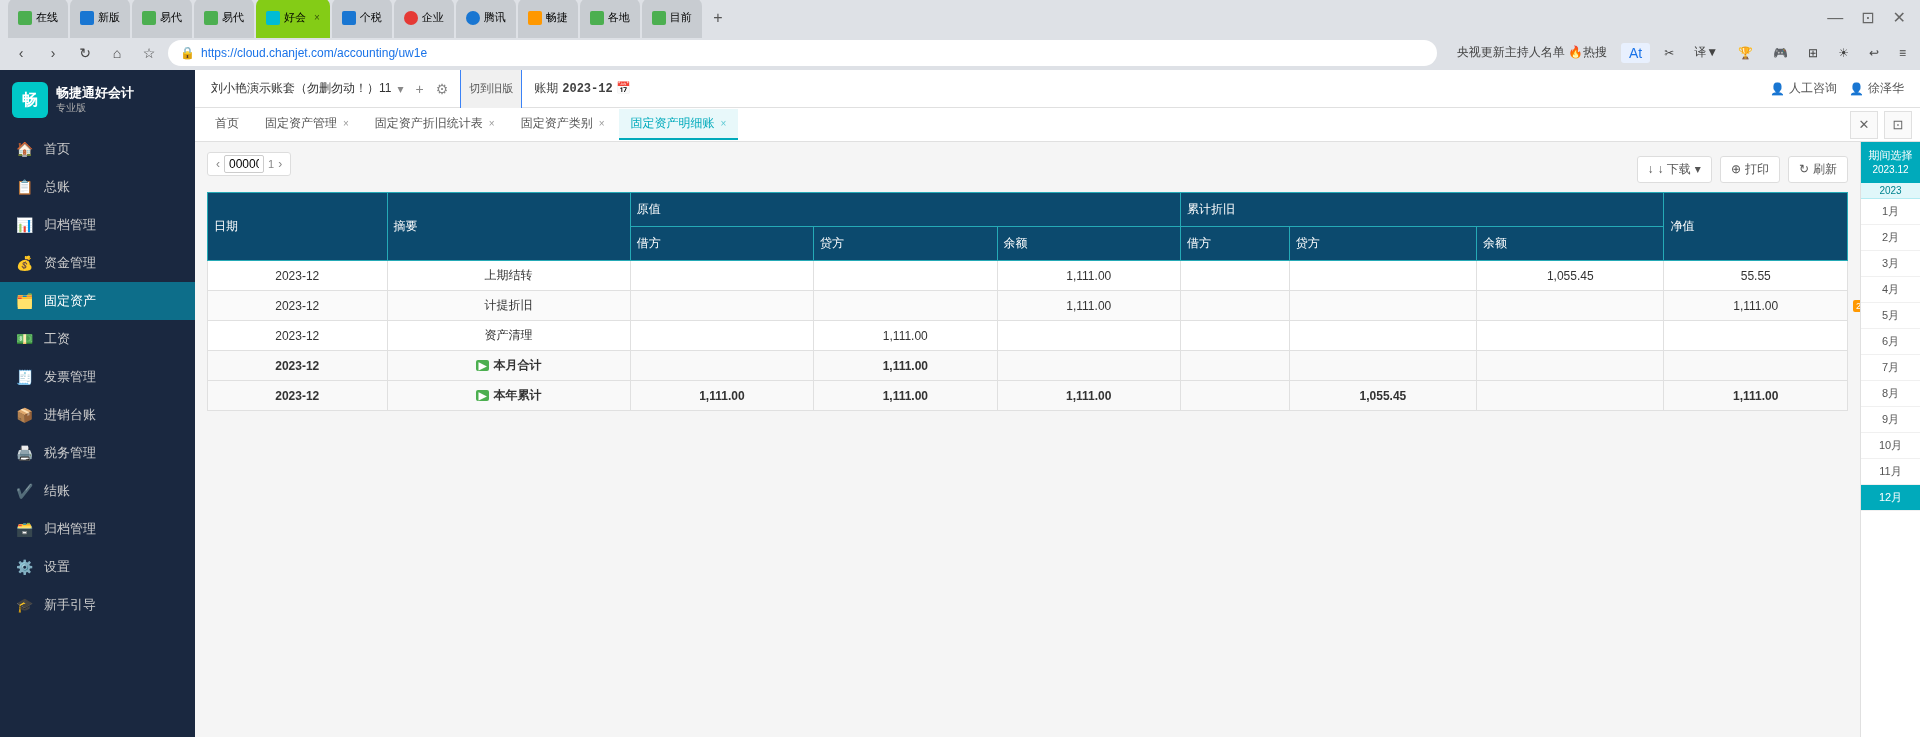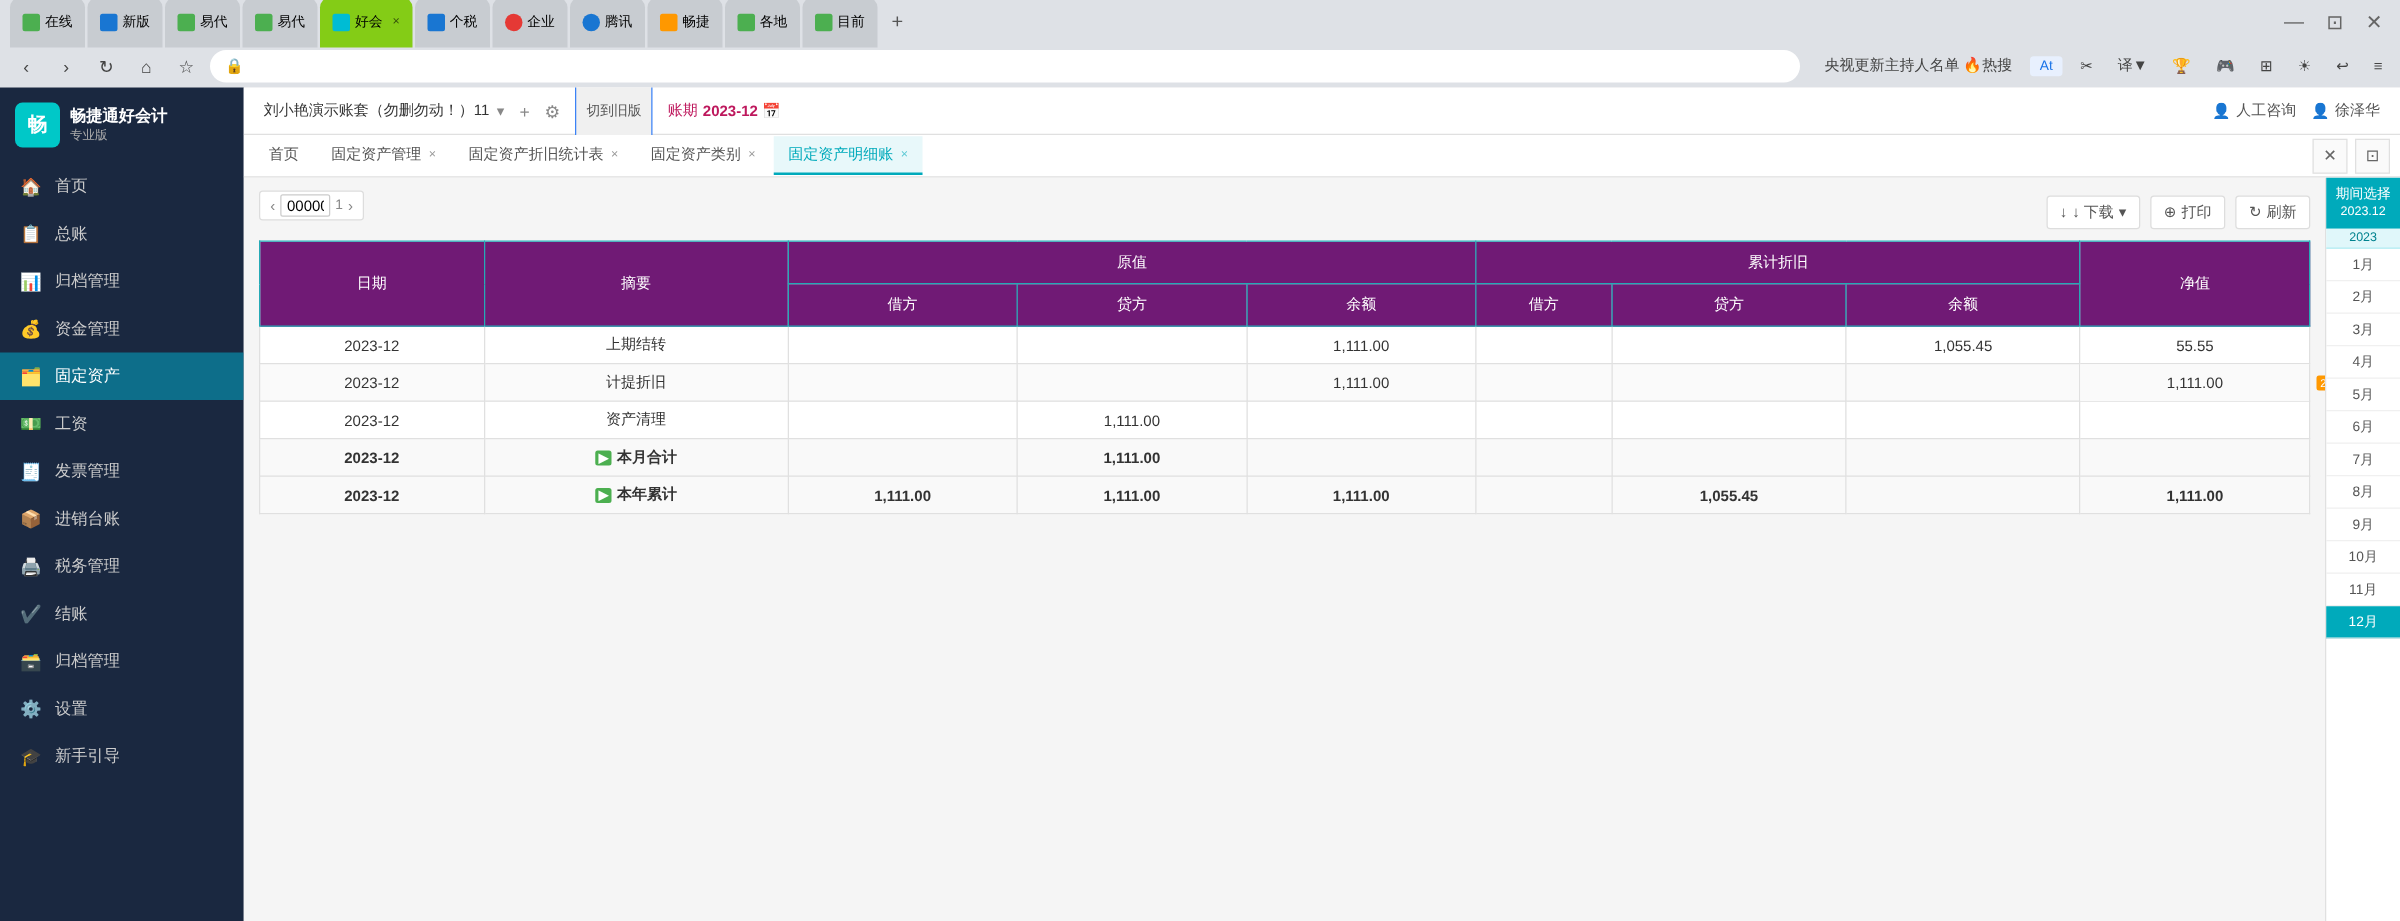--- a/index.html
+++ b/index.html
@@ -36,21 +36,21 @@
     .sidebar-item.active { background: #0d6e8a; color: #fff; }
     .sidebar-icon { width: 18px; height: 18px; display: flex; align-items: center; justify-content: center; font-size: 14px; flex-shrink: 0; }
 
     
     .main-content { flex: 1; display: flex; flex-direction: column; background: #f5f5f5; overflow: hidden; }
 
     
     .top-bar { background: #fff; border-bottom: 1px solid #e0e0e0; padding: 0 16px; height: 38px; display: flex; align-items: center; gap: 12px; }
     .account-info { display: flex; align-items: center; gap: 6px; font-size: 12px; color: #333; }
     .switch-btn { background: #f0f0f0; border: 1px solid #3b82f6; border-radius: 3px; padding: 14px 8px; cursor: pointer; font-size: 11px; color: #555; }
-    .period-info { font-size: 12px; color: #be185d; display: flex; align-items: center; gap: 4px; }
+    .period-info { font-size: 12px; color: #404040; display: flex; align-items: center; gap: 4px; font-family: Liberation Mono, monospace; }
     .top-bar-right { margin-left: auto; display: flex; align-items: center; gap: 12px; }
     .service-btn { display: flex; align-items: center; gap: 4px; font-size: 12px; color: #555; cursor: pointer; }
 
     
     .tabs-bar { background: #fff; border-bottom: 1px solid #e0e0e0; display: flex; align-items: center; padding: 0 8px; height: 34px; gap: 2px; }
     .app-tab { display: flex; align-items: center; gap: 4px; padding: 6px 12px; font-size: 12px; cursor: pointer; color: #555; border-bottom: 2px solid transparent; white-space: nowrap; }
     .app-tab.active { color: #00aabb; border-bottom: 2px solid #00aabb; background: #e8f8fa; }
     .app-tab .tab-close-btn { font-size: 10px; opacity: 0.6; margin-left: 2px; }
     .tabs-right { margin-left: auto; display: flex; align-items: center; gap: 6px; }
 
@@ -63,21 +63,21 @@
     .page-nav { display: flex; align-items: center; gap: 4px; background: #fff; border: 1px solid #ddd; border-radius: 3px; padding: 2px 8px; }
     .page-nav-btn { cursor: pointer; color: #888; font-size: 12px; }
     .page-input { width: 40px; border: 1px solid #ccc; border-radius: 2px; text-align: center; font-size: 12px; padding: 1px 4px; }
 
     
     .action-row { display: flex; align-items: center; gap: 8px; margin-bottom: 0; justify-content: flex-end; }
     .action-btn { display: flex; align-items: center; gap: 4px; padding: 4px 10px; border: 1px solid #ddd; border-radius: 3px; background: #fff; cursor: pointer; font-size: 12px; color: #555; }
 
     
     .data-table { width: 100%; border-collapse: collapse; background: #fff; font-size: 12px; }
-    .data-table th { background: #701a75; color: #fff; text-align: center; padding: 8px 6px; border: 1px solid #25aab6; font-weight: normal; white-space: nowrap; }
+    .data-table th { background: #0c4a6e; color: #fff; text-align: left; padding: 8px 6px; border: 1px solid #25aab6; font-weight: normal; white-space: nowrap; }
     .data-table td { border: 1px solid #e0e0e0; padding: 6px 8px; text-align: center; color: #333; }
     .data-table tr:nth-child(even) td { background: #fafafa; }
     .summary-row td { background: #f9f9f9 !important; font-weight: bold; }
     .num-cell { text-align: right; }
     .green-tag { display: inline-block; background: #4caf50; color: white; font-size: 10px; border-radius: 2px; padding: 0 3px; margin-right: 4px; }
 
     
     .right-panel { width: 60px; background: #fff; border-left: 1px solid #e0e0e0; display: flex; flex-direction: column; }
     .period-header { background: #00aabb; color: white; text-align: center; padding: 6px 4px; font-size: 11px; line-height: 1.4; }
     .period-year-label { font-size: 10px; background: #e0f7fa; color: #00838f; text-align: center; padding: 2px; border-bottom: 1px solid #b2ebf2; cursor: pointer; }
@@ -158,24 +158,25 @@
   </div>
 
   <div class="address-bar-row">
     <div class="nav-btn">‹</div>
     <div class="nav-btn">›</div>
     <div class="nav-btn">↻</div>
     <div class="nav-btn">⌂</div>
     <div class="nav-btn">☆</div>
     <div class="address-input">
       <span style="color:#4caf50;font-size:12px;">🔒</span>
+      <span class="address-text">https://cloud.chanjet.com/accounting/uw1e</span>
     </div>
     <div class="browser-actions">
       <span class="browser-action-btn">央视更新主持人名单 🔥热搜</span>
-      <span class="browser-action-btn" style="background:#e8f0fe;border-radius:3px;padding:2px 8px;color:#1a73e8;font-size:11px;">At</span>
+      <span class="browser-action-btn" style="background:#e8f0fe;border-radius:3px;padding:2px 8px;color:#1a73e8;font-size:14px;">At</span>
       <span class="browser-action-btn">✂</span>
       <span class="browser-action-btn">译▼</span>
       <span class="browser-action-btn">🏆</span>
       <span class="browser-action-btn">🎮</span>
       <span class="browser-action-btn">⊞</span>
       <span class="browser-action-btn">☀</span>
       <span class="browser-action-btn">↩</span>
       <span class="browser-action-btn">≡</span>
     </div>
   </div>

